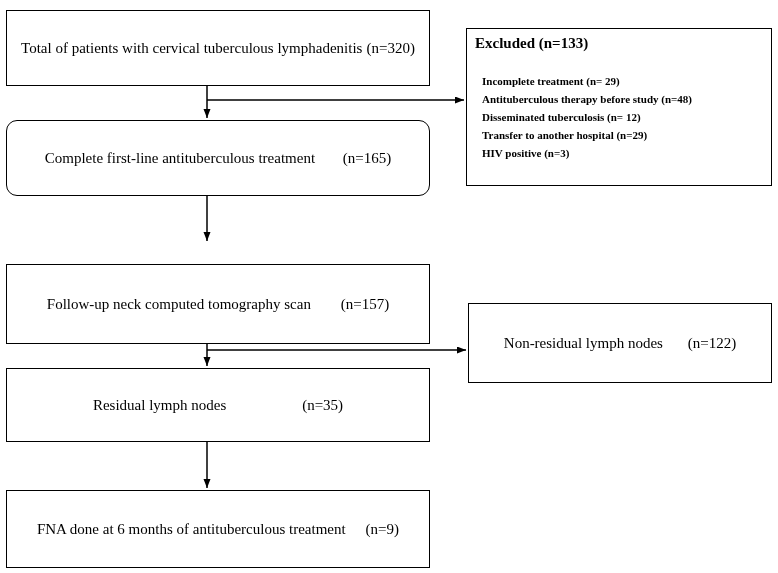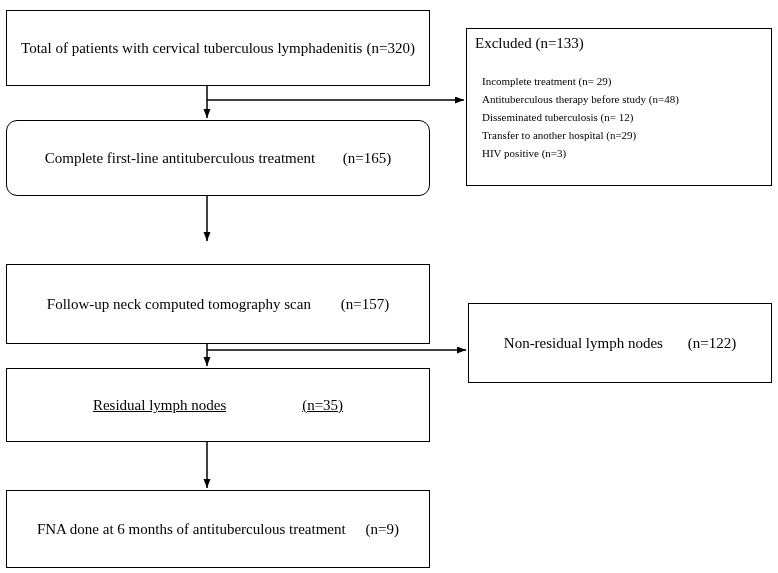--- a/index.html
+++ b/index.html
@@ -28,24 +28,24 @@
     justify-content: space-evenly;
     align-items: center;
     text-align: center;
     font-size: 15px;
     padding: 4px 10px;
     line-height: 1.2;
   }
   .box-total      { left: 6px;   top: 10px;  width: 424px; height: 76px; }
   .box-complete   { left: 6px;   top: 120px; width: 424px; height: 76px; border-radius: 11px; }
   .box-followup   { left: 6px;   top: 243px; width: 424px; height: 80px; margin-top: 21px; }
-  .box-residual   { left: 6px;   top: 368px; width: 424px; height: 74px; text-decoration: underline; }
+  .box-residual   { left: 6px;   top: 368px; width: 424px; height: 74px; }
   .box-fna        { left: 6px;   top: 490px; width: 424px; height: 78px; }
   .box-nonresidual{ left: 468px; top: 303px; width: 304px; height: 80px; }
-  .box-excluded   { left: 466px; top: 28px;  width: 306px; height: 158px; padding: 6px 8px 4px 8px; }
+  .box-excluded   { left: 466px; top: 28px;  width: 306px; height: 158px; padding: 6px 8px 4px 8px; font-weight: bold; }
   .excluded-title {
     font-size: 15px;
     margin: 0 0 3px 0;
   }
   .excluded-list {
     font-size: 11px;
     line-height: 18px;
     padding-left: 7px;
     margin-top: 20px;
   }

